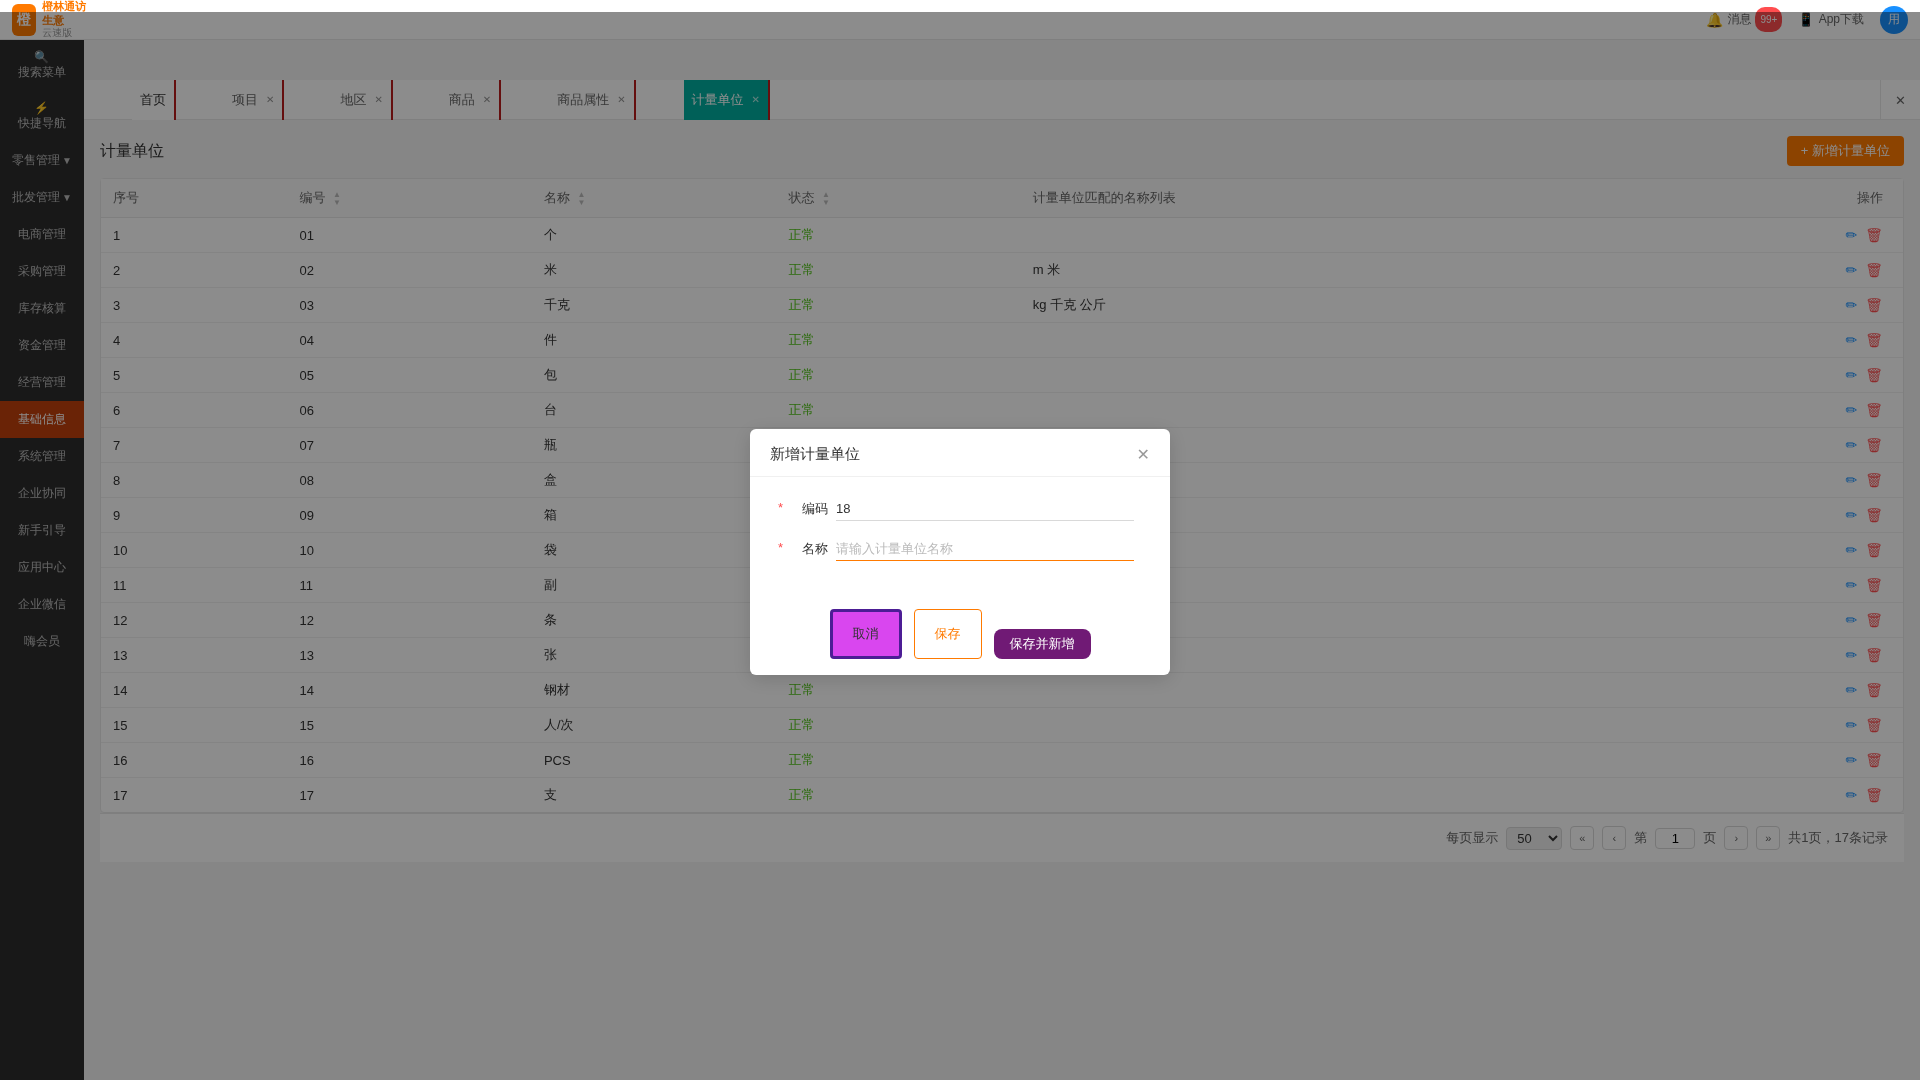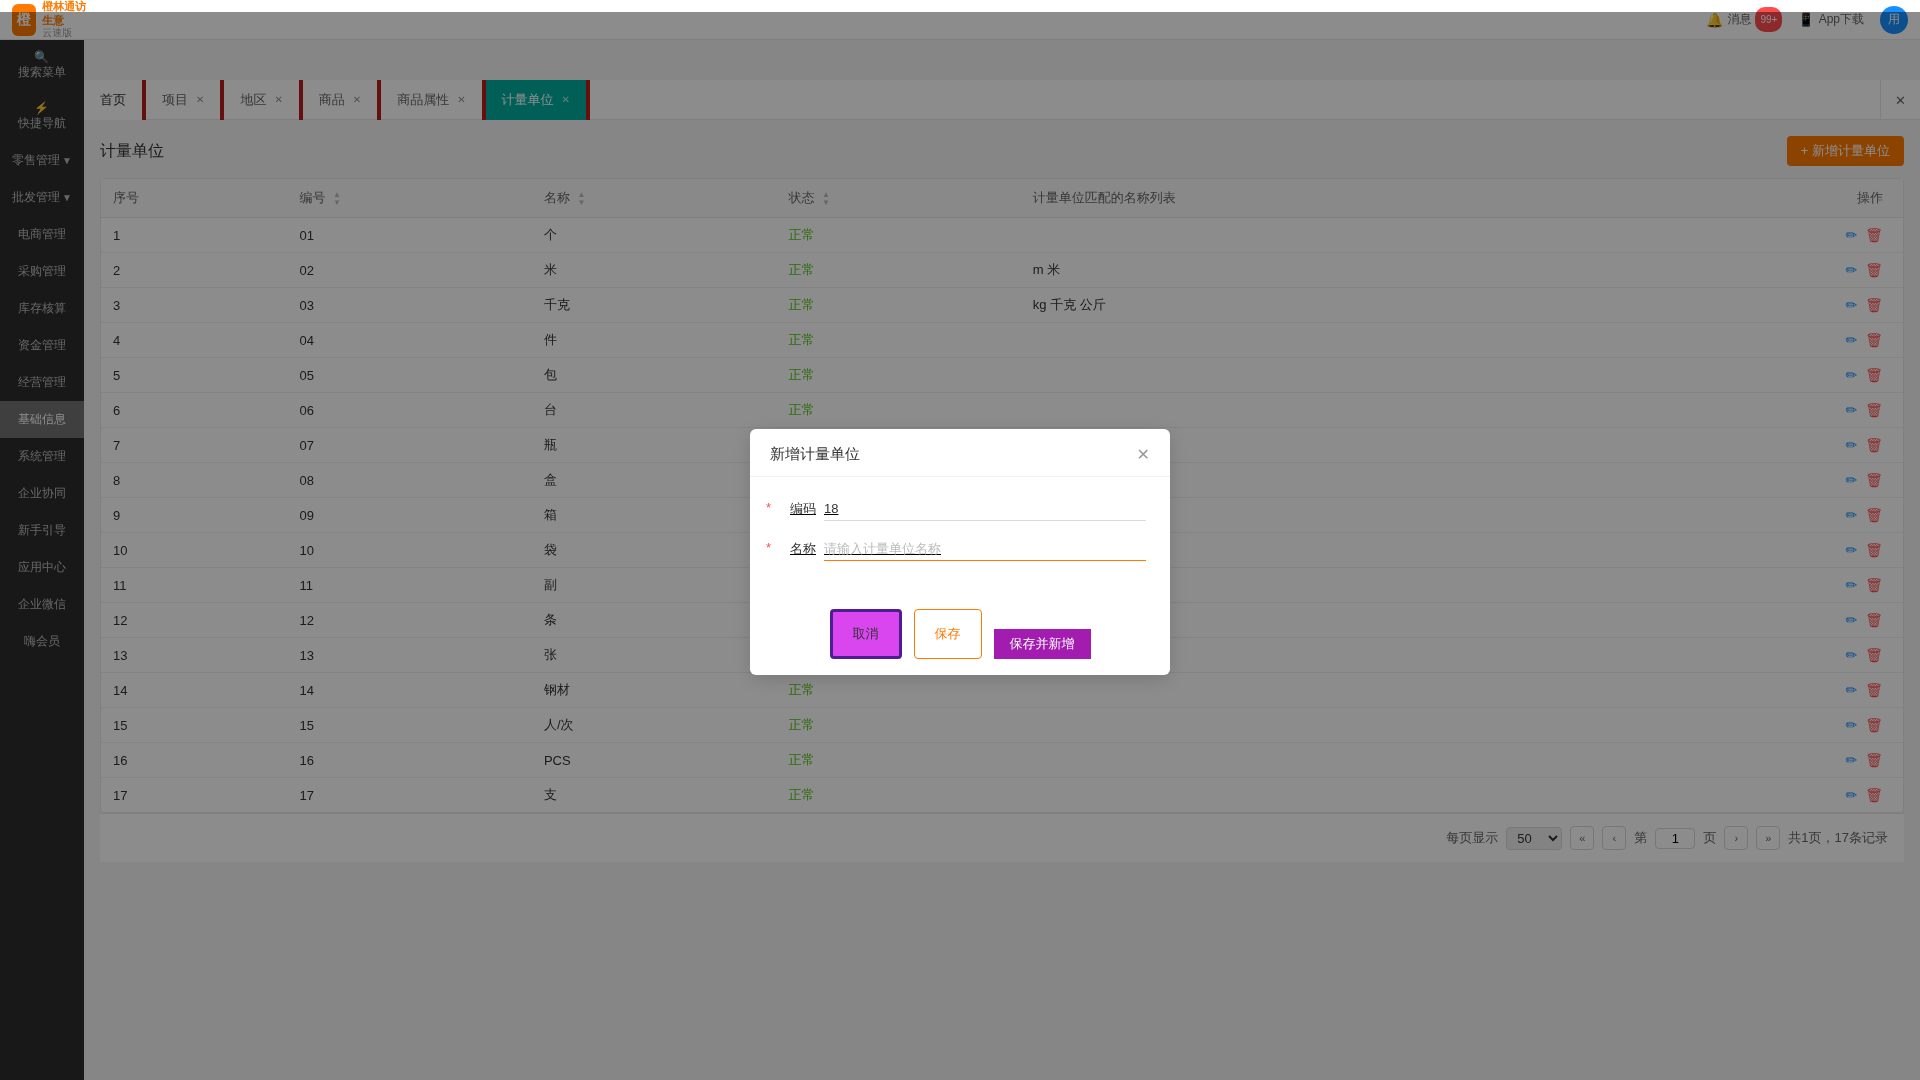--- a/index.html
+++ b/index.html
@@ -13,30 +13,30 @@
     .logo-text { font-size: 12px; color: #333; line-height: 1.2; }
     .top-bar-right { display: flex; align-items: center; gap: 16px; }
     .top-notification { display: flex; align-items: center; gap: 4px; color: #666; font-size: 12px; }
     .badge { background: #ff4d4f; color: #fff; border-radius: 10px; padding: 7px 5px; font-size: 10px; min-width: 18px; text-align: center; }
     .app-download { display: flex; align-items: center; gap: 4px; color: #666; font-size: 12px; }
     .user-avatar { width: 28px; height: 28px; border-radius: 50%; background: #1890ff; display: flex; align-items: center; justify-content: center; color: #fff; font-size: 12px; }
 
     
     .sidebar { position: fixed; left: 0; top: 40px; width: 84px; height: calc(100% - 40px); background: #2d2d2d; display: flex; flex-direction: column; z-index: 100; }
     .sidebar-item { padding: 10px 4px; text-align: center; color: #bbb; font-size: 12px; cursor: pointer; transition: background 0.2s; }
-    .sidebar-item.active { background: #737373; color: #fff; }
+    .sidebar-item.active { background: #c2410c; color: #fff; }
     .sidebar-item-dropdown { display: flex; align-items: center; justify-content: center; gap: 2px; }
     .sidebar-arrow { font-size: 10px; color: #bbb; }
 
     
     .main-wrapper { margin-left: 84px; margin-top: 40px; display: flex; flex-direction: column; height: calc(100% - 40px); }
 
     
     .tab-bar { height: 40px; background: #fff; border-bottom: 1px solid #e8e8e8; display: flex; align-items: center; padding: 0 0; position: relative; }
-    .tab-item { height: 40px; padding: 0 16px; display: flex; align-items: center; gap: 6px; cursor: pointer; font-size: 13px; color: #666; border-right: 4px solid #b91c1c; position: relative; white-space: nowrap; }
+    .tab-item { height: 40px; padding: 0 8px; display: flex; align-items: center; gap: 6px; cursor: pointer; font-size: 13px; color: #666; border-right: 2px solid #b91c1c; position: relative; white-space: nowrap; margin-left: 48px; }
     .tab-item.active { background: #00b0a0; color: #fff; }
     .tab-item .tab-close { font-size: 10px; color: inherit; opacity: 0.7; margin-left: 2px; }
     .tab-item.home-tab { background: #fff; color: #333; }
     .tab-close-all { position: absolute; right: 0; top: 0; height: 40px; width: 40px; display: flex; align-items: center; justify-content: center; border-left: 1px solid #e8e8e8; cursor: pointer; color: #666; }
 
     
     .page-content { flex: 1; padding: 16px; background: #f5f5f5; overflow: auto; position: relative; }
     .page-header { display: flex; align-items: center; justify-content: space-between; margin-bottom: 12px; }
     .page-title { font-size: 16px; font-weight: 500; color: #333; }
     .add-btn { background: #ff7a00; color: #fff; border: none; border-radius: 4px; padding: 6px 14px; cursor: pointer; font-size: 13px; white-space: nowrap; }
@@ -65,31 +65,31 @@
     .page-text { color: #666; font-size: 13px; }
 
     
     .overlay { position: fixed; top: 12px; left: 0; width: 100%; height: 100%; background: rgba(0,0,0,0.45); z-index: 200; display: flex; align-items: center; justify-content: center; }
 
     
     .modal { background: #fff; border-radius: 6px; width: 420px; box-shadow: 0 4px 20px rgba(0,0,0,0.15); }
     .modal-header { padding: 16px 20px 12px; border-bottom: 1px solid #f0f0f0; display: flex; align-items: center; justify-content: space-between; }
     .modal-title { font-size: 15px; font-weight: 500; color: #333; }
     .modal-close { cursor: pointer; color: #999; font-size: 16px; line-height: 1; }
-    .modal-body { padding: 20px 24px; text-decoration: underline; }
+    .modal-body { padding: 20px 36px; }
     .form-item { margin-bottom: 16px; display: flex; align-items: center; }
     .form-label { min-width: 50px; font-size: 13px; color: #333; text-align: right; padding-right: 8px; position: relative; }
     .form-label.required::before { content: '*'; color: #ff4d4f; position: absolute; left: -8px; top: 0; }
     .form-input { flex: 1; border: none; border-bottom: 1px solid #d9d9d9; outline: none; padding: 4px 0; font-size: 13px; color: #333; }
     .form-input.focused { border-bottom-color: #ff7a00; }
     .form-input::placeholder { color: #bbb; }
     .modal-footer { padding: 12px 20px 16px; display: flex; justify-content: center; gap: 12px; }
     .btn-cancel { border: 3px solid #4c1d95; background: #d946ef; color: #333; border-radius: 4px; padding: 6px 20px; cursor: pointer; font-size: 13px; }
     .btn-save { border: 1px solid #ff7a00; background: #fff; color: #ff7a00; border-radius: 4px; padding: 6px 20px; cursor: pointer; font-size: 13px; }
-    .btn-save-add { background: #a21caf; color: #fff; border: none; border-radius: 0; padding: 6px 16px; cursor: pointer; font-size: 13px; margin-top: 20px; }
+    .btn-save-add { background: #701a75; color: #fff; border: none; border-radius: 8px; padding: 6px 16px; cursor: pointer; font-size: 13px; margin-top: 20px; }
   </style>
 </head>
 <body>
 
 <div class="top-bar">
   <div class="top-bar-left">
     <div class="logo-area">
       <div class="logo-icon">
         <span>橙</span>
       </div>

